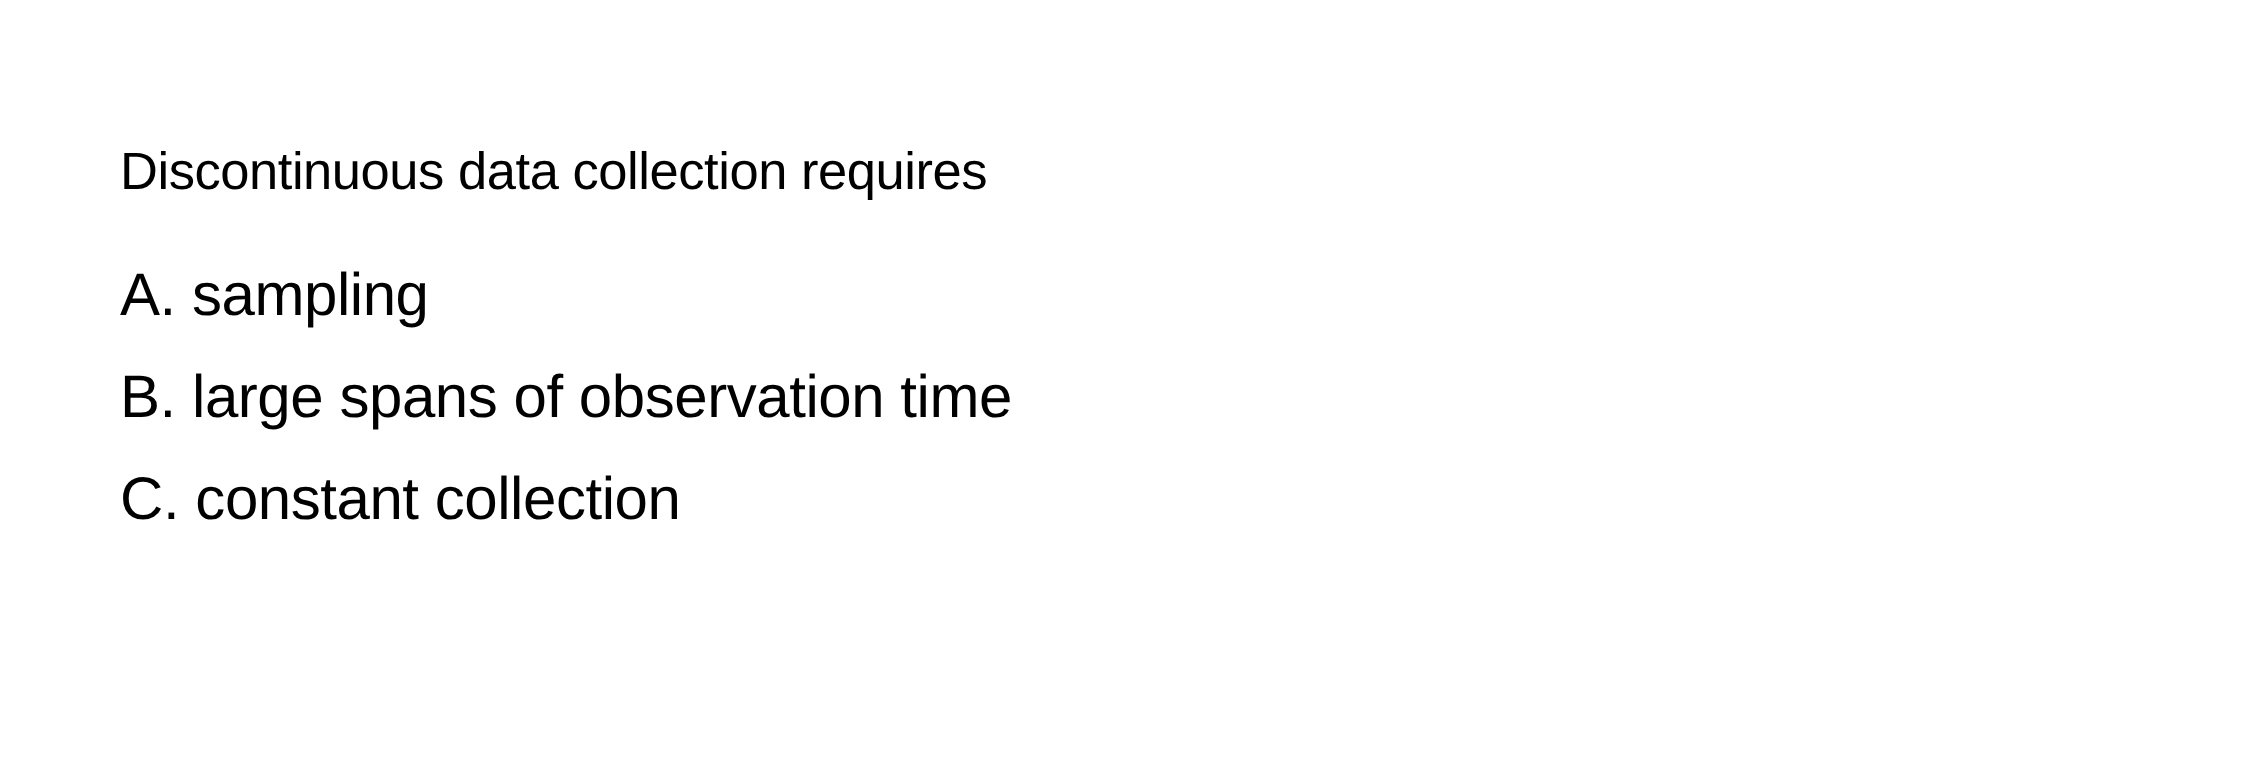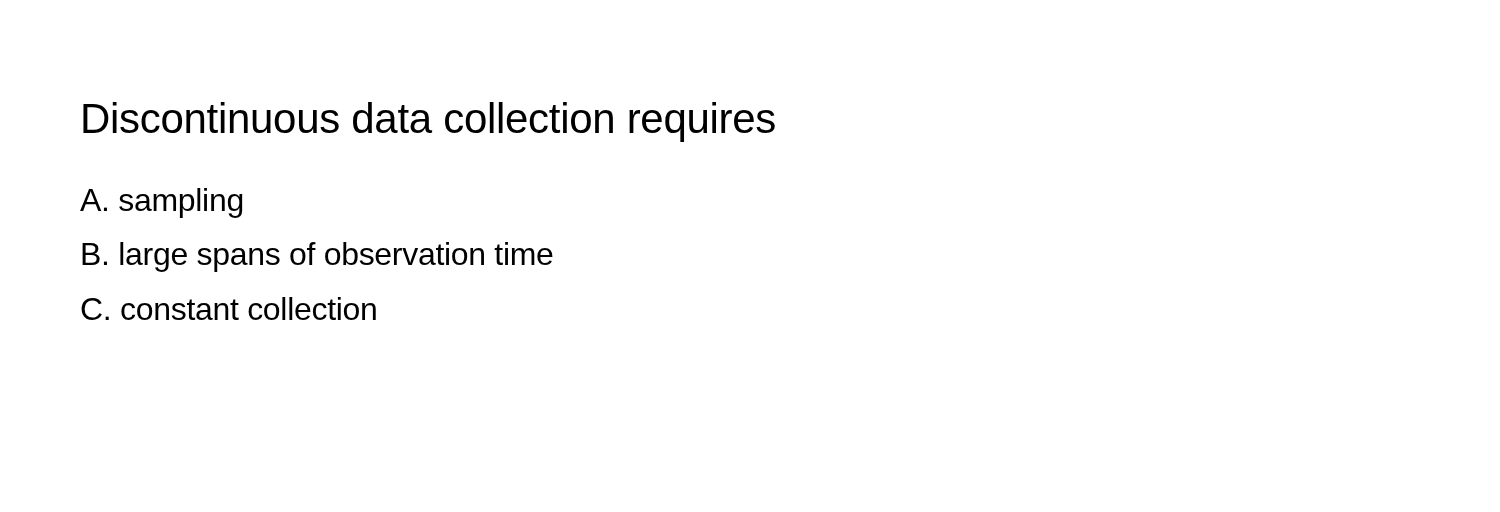--- a/index.html
+++ b/index.html
@@ -9,28 +9,28 @@
     }
     body {
       width: 1500px;
       height: 512px;
       background: #ffffff;
       font-family: -apple-system, BlinkMacSystemFont, "Segoe UI", Helvetica, Arial, sans-serif;
       color: #000000;
       padding: 90px 80px 0 80px;
     }
     .question-stem {
-      font-size: 42px;
+      font-size: 35px;
       font-weight: 400;
       line-height: 1.4;
       margin-bottom: 24px;
       letter-spacing: -0.3px;
     }
     .option {
-      font-size: 32px;
+      font-size: 40px;
       font-weight: 400;
       line-height: 1.7;
       letter-spacing: -0.3px;
     }
     .option-letter {
       display: inline;
     }
     .option-text {
       display: inline;
     }

